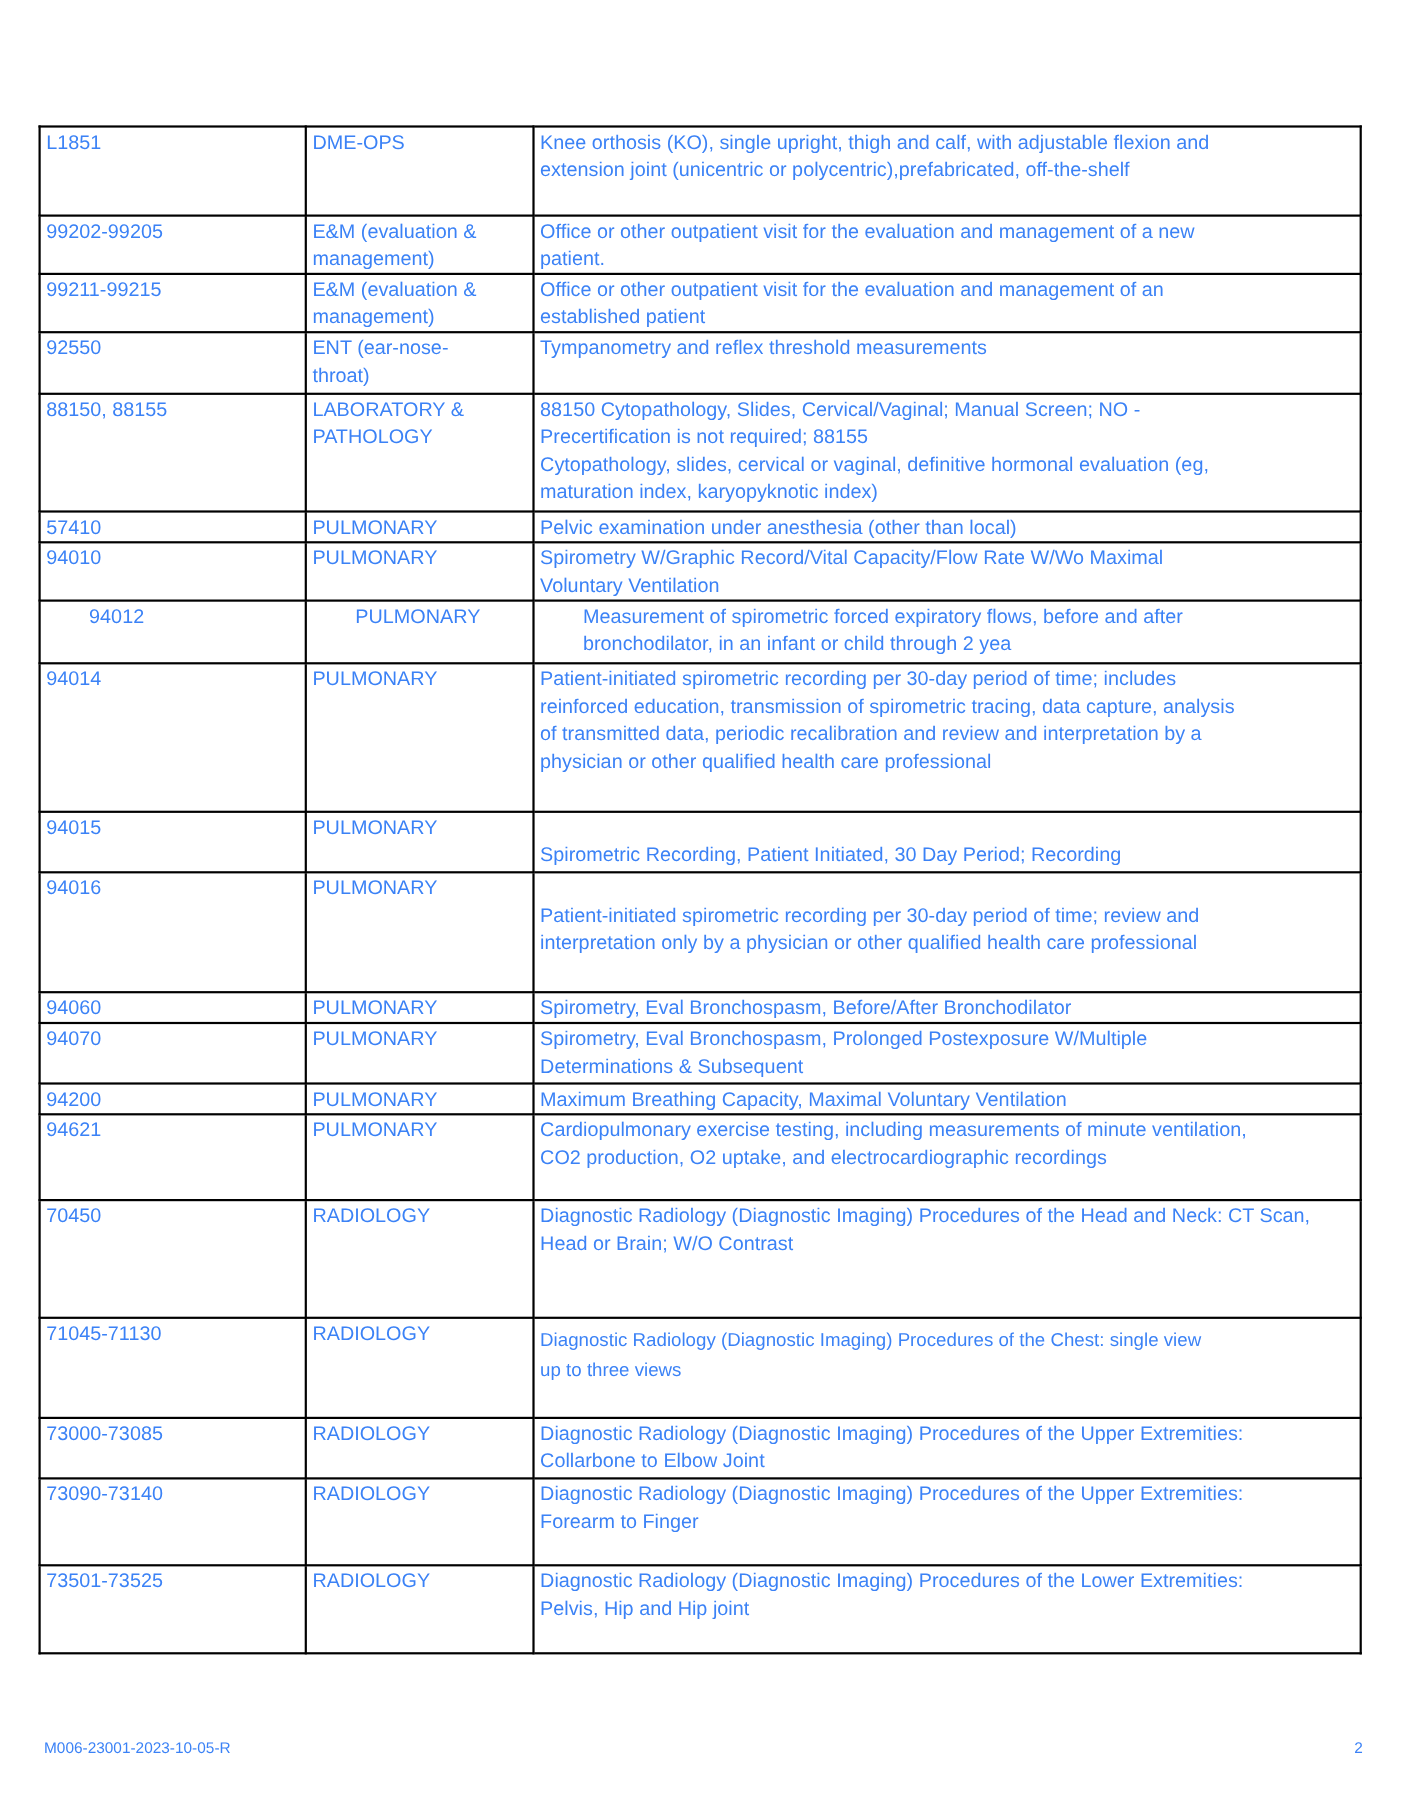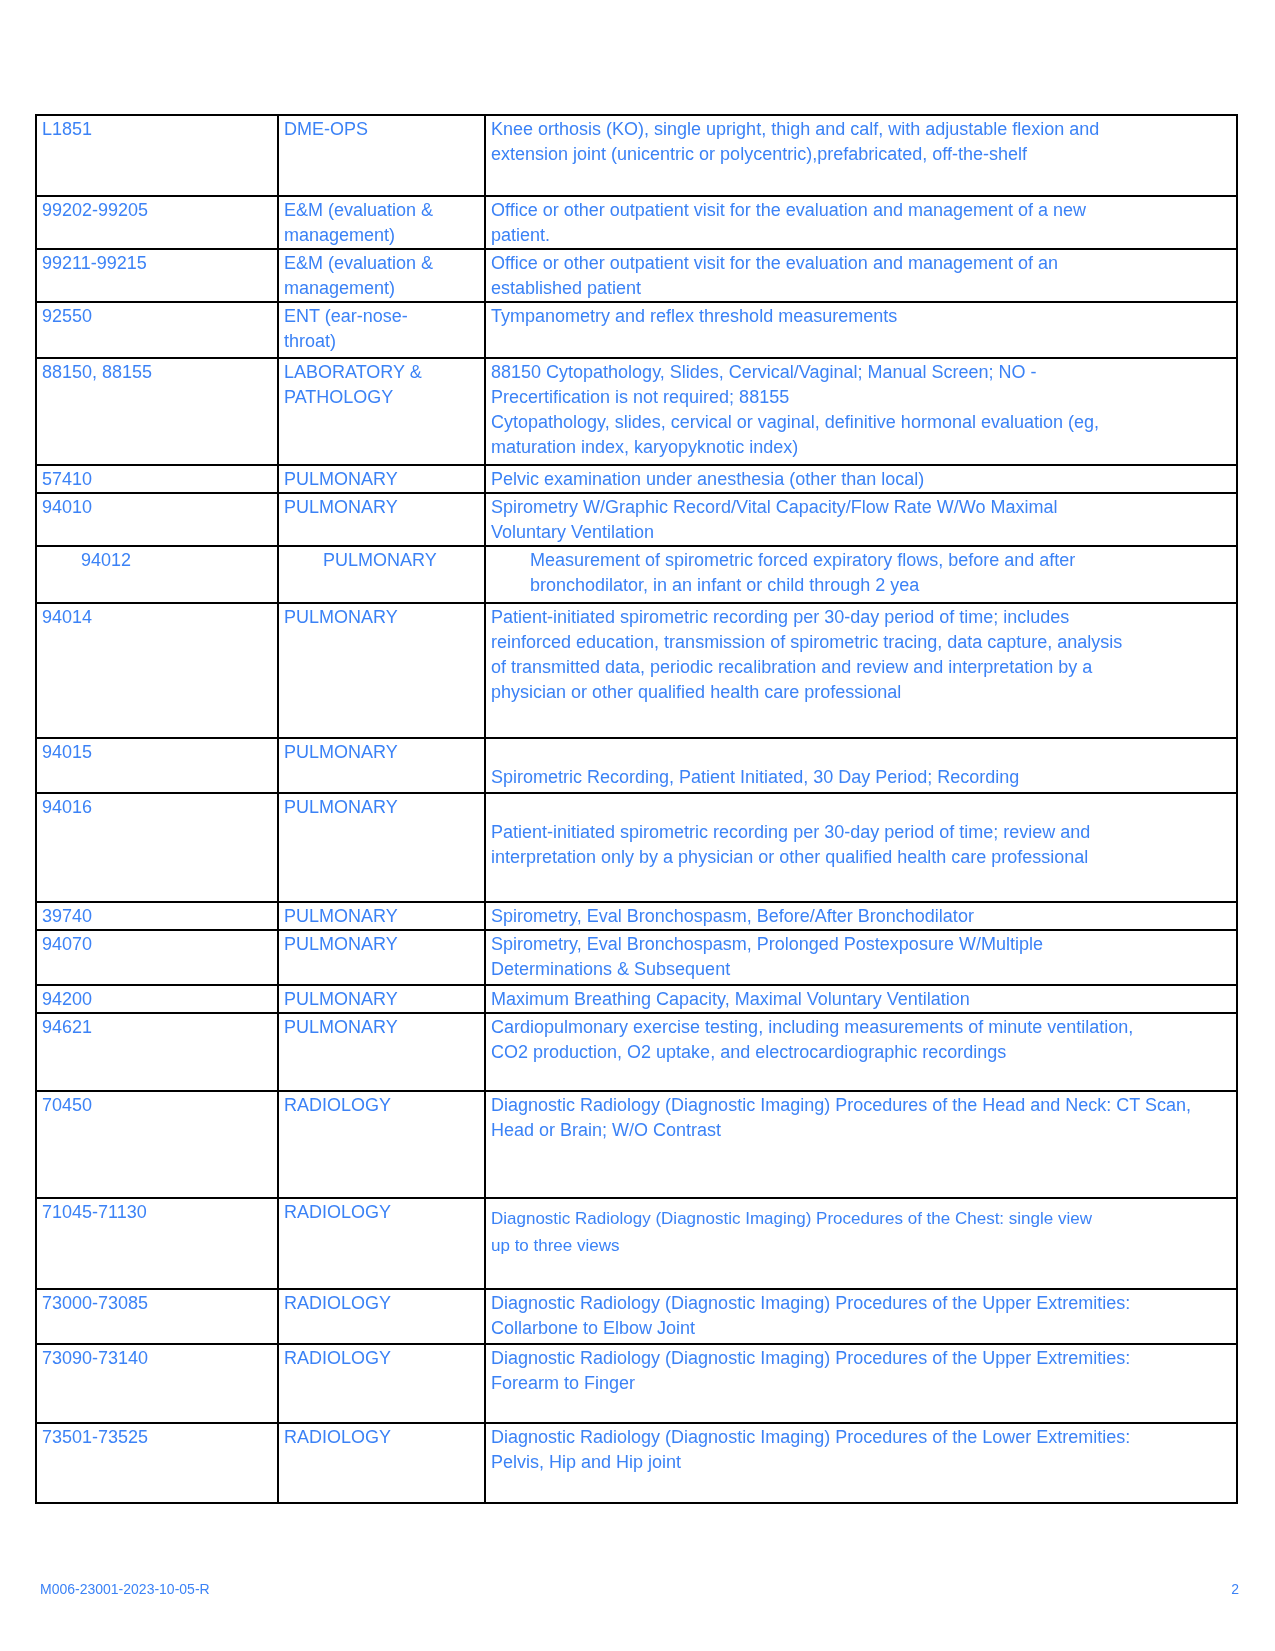--- a/index.html
+++ b/index.html
@@ -152,21 +152,21 @@
 Spirometric Recording, Patient Initiated, 30 Day Period; Recording</td>
   </tr>
         <tr>
     <td class="code"><span class="t">94016</span><span class="ti"></span></td>
     <td class="cat">PULMONARY</td>
     <td class="desc">
 Patient-initiated spirometric recording per 30-day period of time; review and
 interpretation only by a physician or other qualified health care professional</td>
   </tr>
         <tr>
-    <td class="code"><span class="t">39740</span><span class="ti"></span></td>
+    <td class="code"><span class="t">94060</span><span class="ti"></span></td>
     <td class="cat">PULMONARY</td>
     <td class="desc">Spirometry, Eval Bronchospasm, Before/After Bronchodilator</td>
   </tr>
         <tr>
     <td class="code"><span class="t">94070</span><span class="ti"></span></td>
     <td class="cat">PULMONARY</td>
     <td class="desc">Spirometry, Eval Bronchospasm, Prolonged Postexposure W/Multiple
 Determinations &amp; Subsequent</td>
   </tr>
         <tr>

